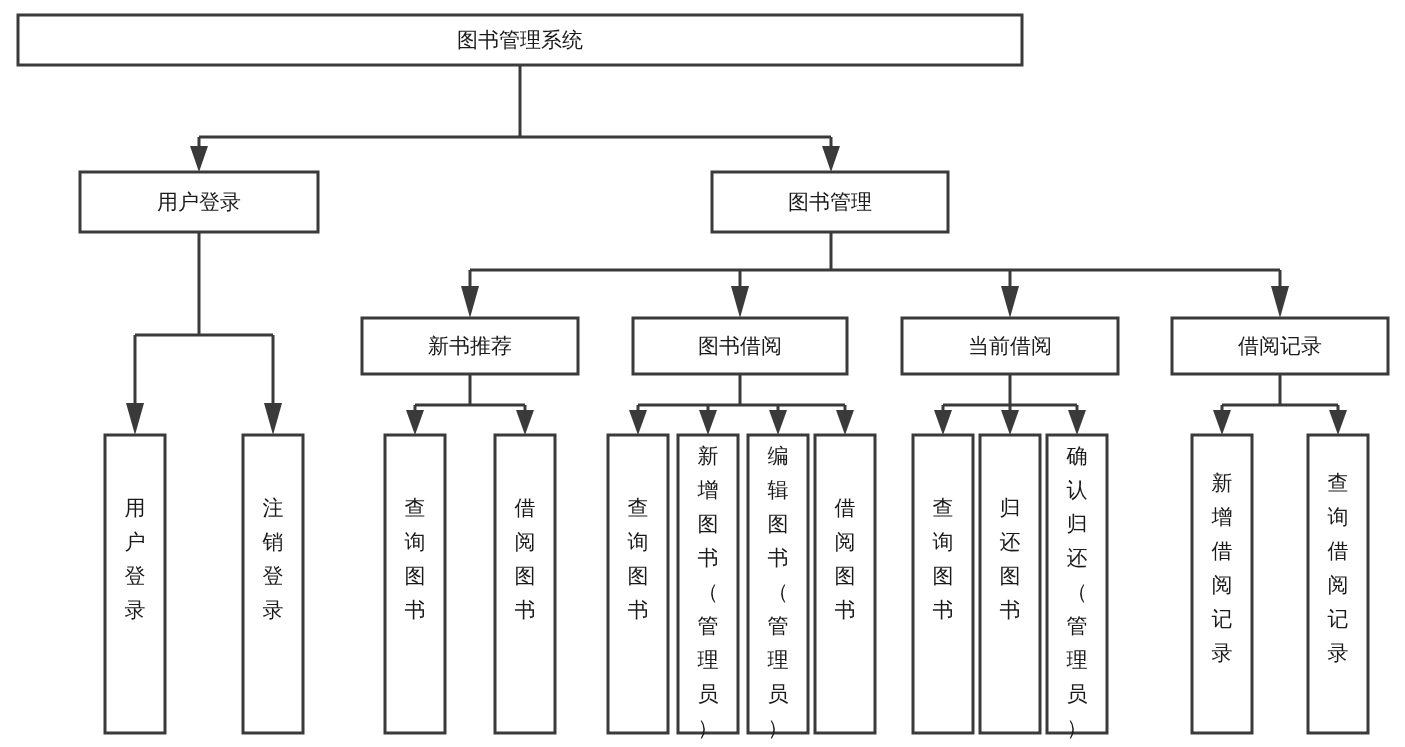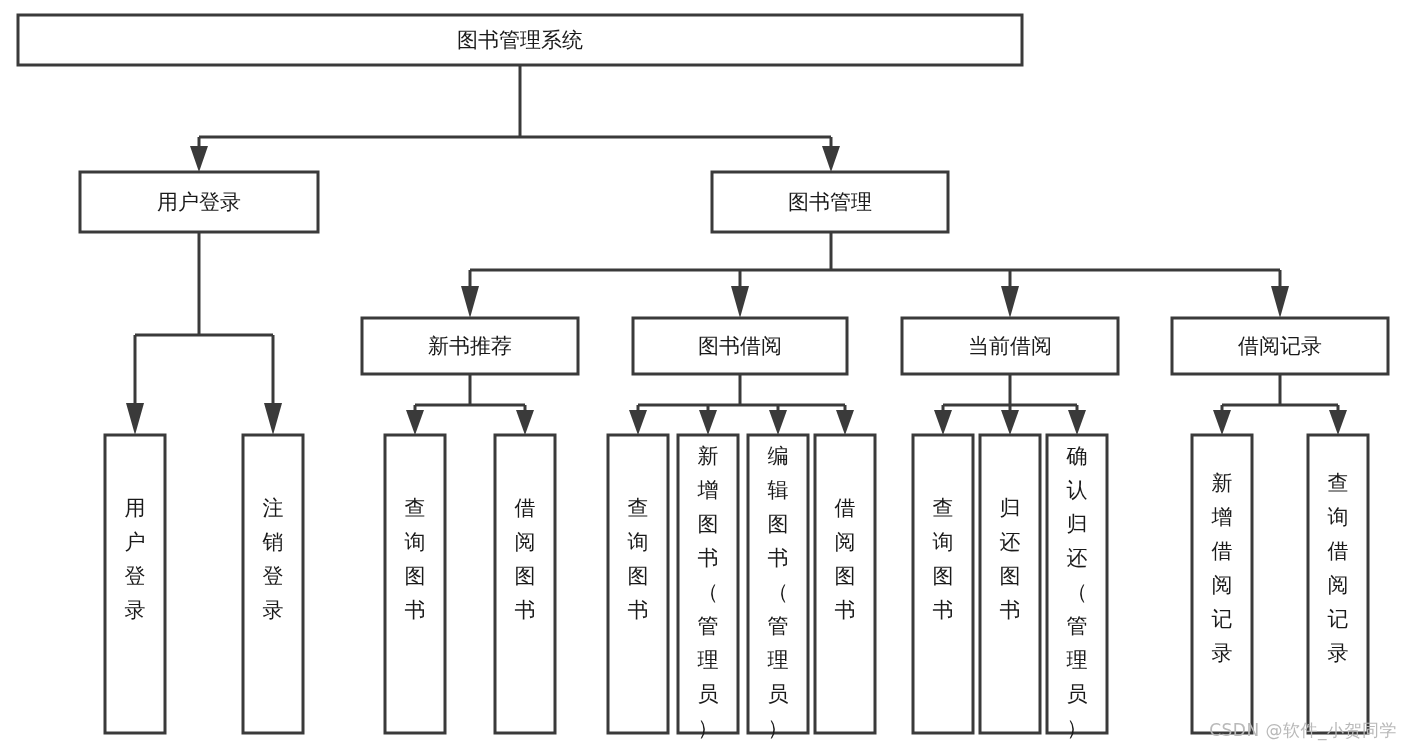--- a/index.html
+++ b/index.html
@@ -200,15 +200,14 @@
       <rect class="node-rect" x="1192" y="435" width="60" height="298"></rect>
       <text class="leaf-label" x="1222" y="490"><tspan x="1222" y="490">新</tspan><tspan x="1222" y="524">增</tspan><tspan x="1222" y="558">借</tspan><tspan x="1222" y="592">阅</tspan><tspan x="1222" y="626">记</tspan><tspan x="1222" y="660">录</tspan></text>
     </g>
     <g>
       <rect class="node-rect" x="1308" y="435" width="60" height="298"></rect>
       <text class="leaf-label" x="1338" y="490"><tspan x="1338" y="490">查</tspan><tspan x="1338" y="524">询</tspan><tspan x="1338" y="558">借</tspan><tspan x="1338" y="592">阅</tspan><tspan x="1338" y="626">记</tspan><tspan x="1338" y="660">录</tspan></text>
     </g>
 
   </svg>
 
-  <div class="watermark">CSDN @软件_小贺同学</div>
 
 </div>
 
 </body></html>

